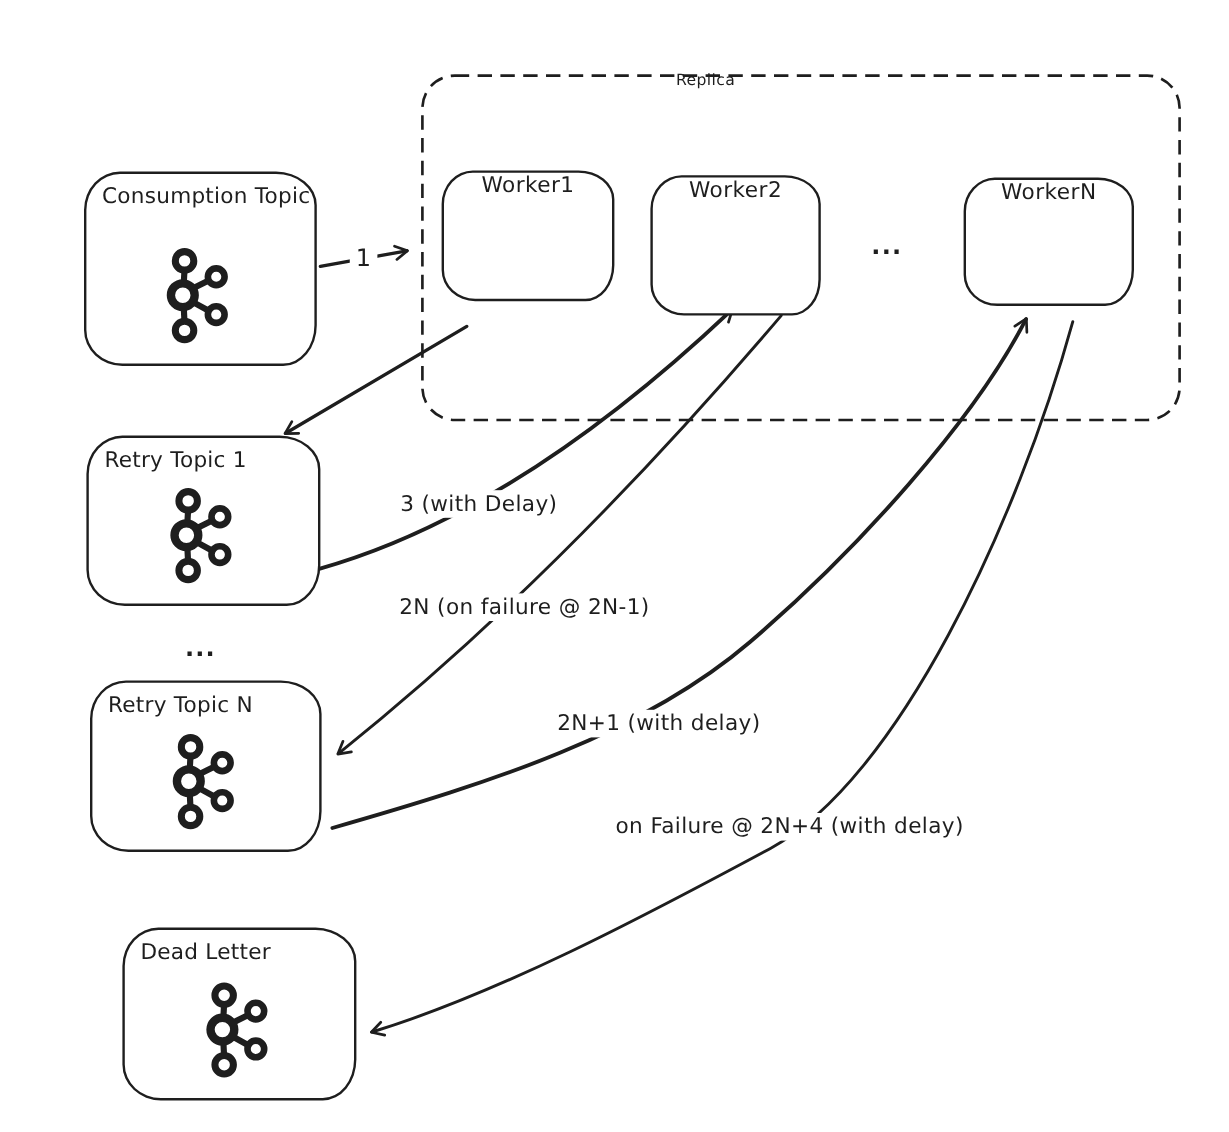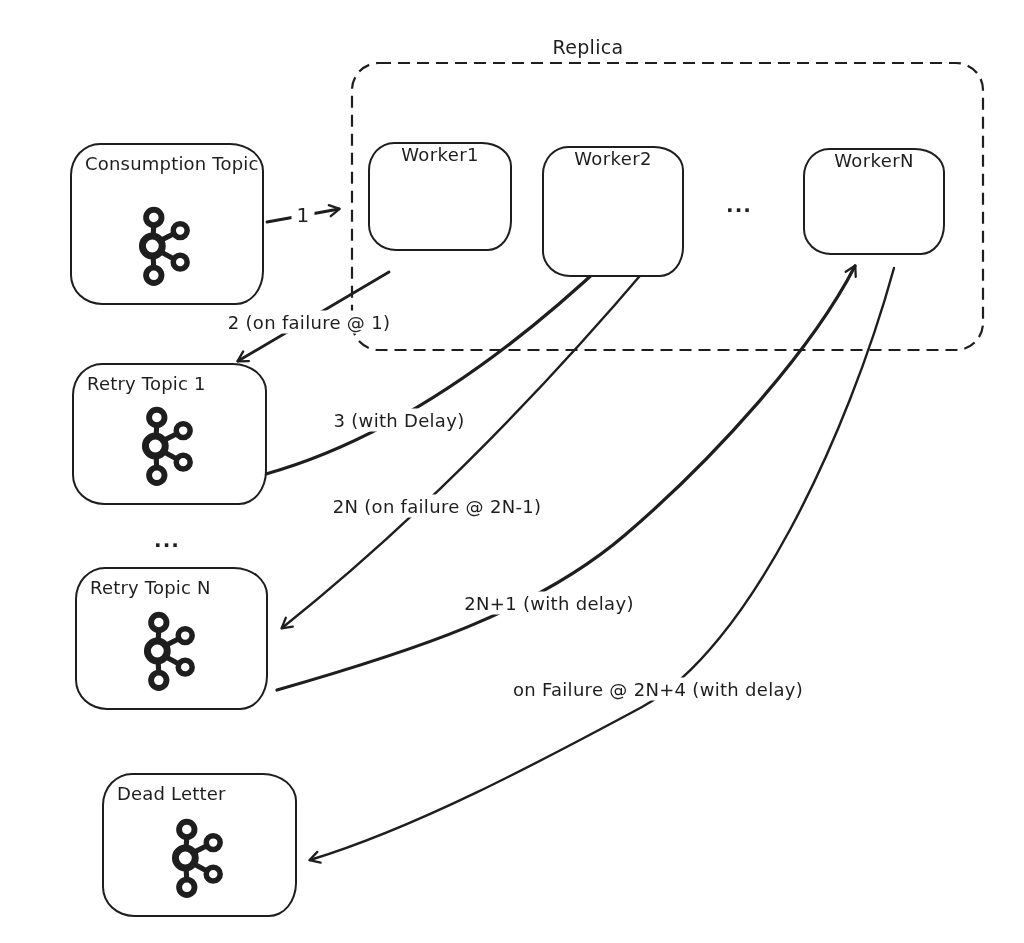--- a/index.html
+++ b/index.html
@@ -45,24 +45,25 @@
   }
   .kafka-icon {
     position: absolute;
     left: 50%;
     bottom: 7px;
     transform: translateX(-50%);
   }
   .canvas-label {
     position: absolute;
     transform: translate(-50%, -50%);
-    font-size: 19px;
+    font-size: 13px;
     letter-spacing: 0.3px;
     white-space: nowrap;
     z-index: 3;
+    margin-top: 20px;
   }
   .edge-label {
     position: absolute;
     transform: translate(-50%, -50%);
     background: var(--bg);
     padding: 1px 5px;
     font-size: 18px;
     letter-spacing: 0.3px;
     white-space: nowrap;
     z-index: 3;
@@ -121,21 +122,21 @@
   <div class="node kafka-node" style="left:70px; top:143px; width:194px; height:162px;">
     <div class="node-title">Consumption Topic</div>
     <svg class="kafka-icon" width="66" height="100">
         <use href="#kafka"></use>
       </svg>
   </div>
 
   <div class="node worker-node" style="left:368px; top:142px; width:144px; height:109px;">
     <span>Worker1</span>
   </div>
-  <div class="node worker-node" style="left:542px; top:146px; width:142px; height:131px;">
+  <div class="node worker-node" style="left:542px; top:146px; width:142px; height:117px;">
     <span>Worker2</span>
   </div>
   <div class="ellipsis" style="left:739px; top:205px;">...</div>
   <div class="node worker-node" style="left:803px; top:148px; width:142px; height:107px;">
     <span>WorkerN</span>
   </div>
 
   <div class="node kafka-node" style="left:72px; top:363px; width:195px; height:142px;text-decoration:underline;">
     <div class="node-title">Retry Topic 1</div>
     <svg class="kafka-icon" width="66" height="100">
@@ -153,19 +154,18 @@
   </div>
 
   <div class="node kafka-node" style="left:75px; top:567px; width:193px; height:143px;">
     <div class="node-title">Retry Topic N</div>
     <svg class="kafka-icon" width="66" height="100">
         <use href="#kafka"></use>
       </svg>
   </div>
 
   <div class="edge-label num" style="left:303px; top:215px;">1</div>
-  <div class="edge-label" style="left:309px; top:322px;">2 (on failure @ 1)</div>
   <div class="edge-label" style="left:399px; top:420px;">3 (with Delay)</div>
   <div class="edge-label" style="left:437px; top:506px;">2N (on failure @ 2N-1)</div>
   <div class="edge-label" style="left:549px; top:603px;">2N+1 (with delay)</div>
   <div class="edge-label" style="left:658px; top:689px;">on Failure @ 2N+4 (with delay)</div>
 
 </div>
 
 </body></html>

